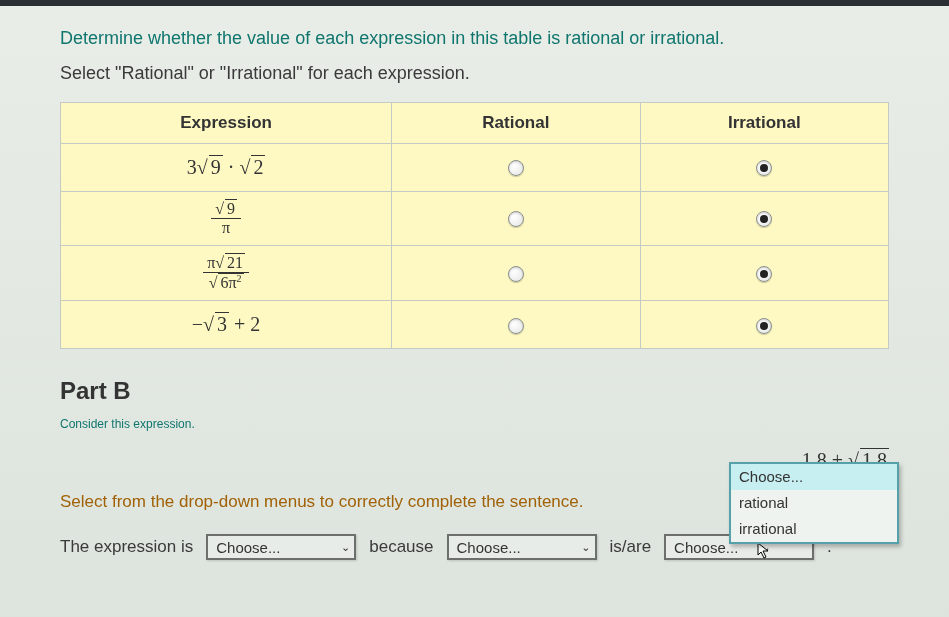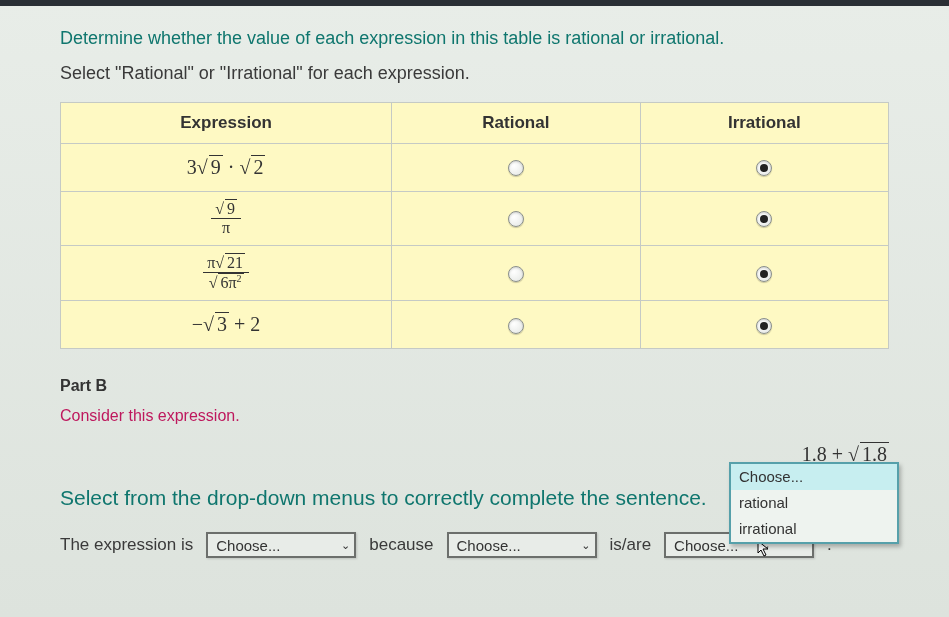--- a/index.html
+++ b/index.html
@@ -70,40 +70,40 @@
       top: 50%; left: 50%;
       width: 8px; height: 8px;
       margin: -4px 0 0 -4px;
       border-radius: 50%;
       background: #222;
     }
     .part-b {
       margin-top: 28px;
     }
     .part-b-title {
-      font-size: 16px;
+      font-size: 24px;
       font-weight: bold;
       color: #333;
       margin-bottom: 12px;
     }
     .part-b-consider {
-      font-size: 16px;
-      color: #be185d;
+      font-size: 12px;
+      color: #0f766e;
       margin-bottom: 18px;
     }
     .center-expr {
       text-align: right;
       font-size: 20px;
       font-family: "Times New Roman", serif;
       margin-bottom: 20px;
       position: relative;
     }
     .part-b-select {
-      font-size: 21px;
-      color: #0f766e;
+      font-size: 17px;
+      color: #a16207;
       margin-bottom: 22px;
     }
     .sentence {
       font-size: 17px;
       color: #3a3a3a;
       display: flex;
       align-items: center;
       gap: 13px;
       flex-wrap: wrap;
     }

